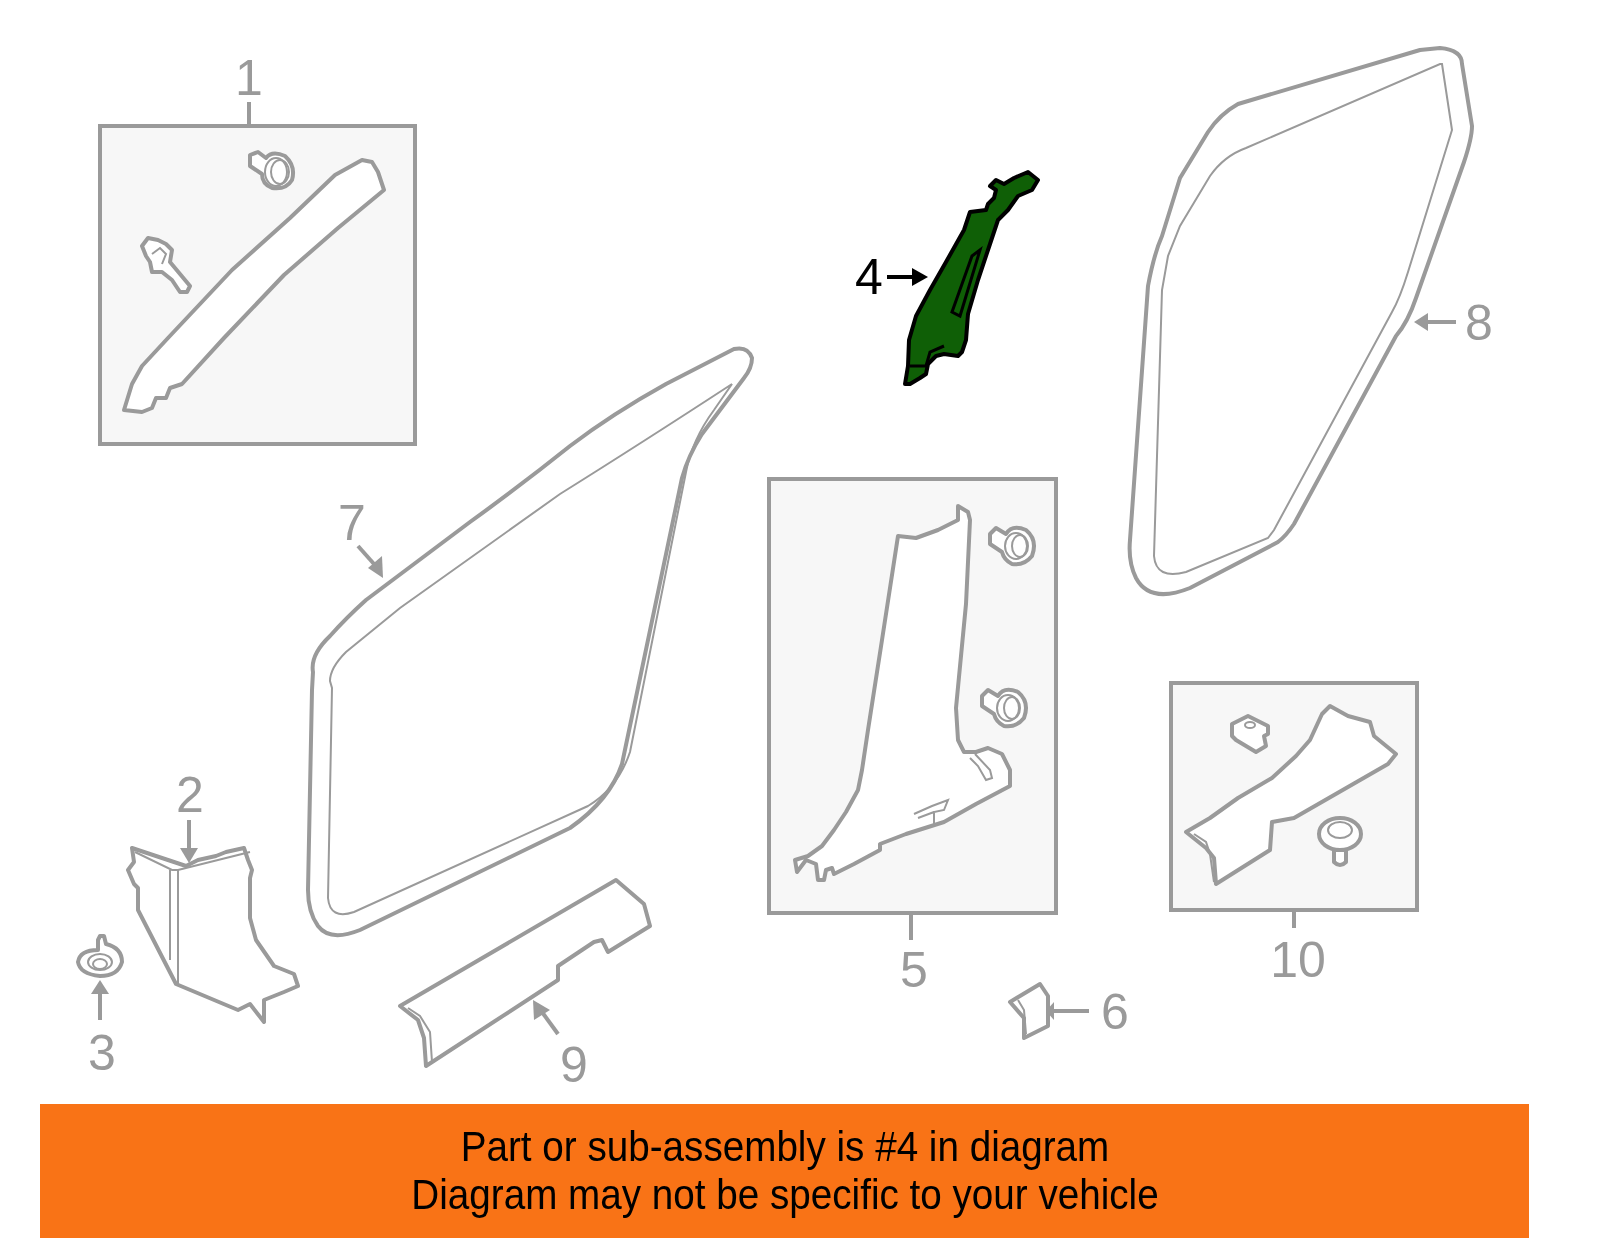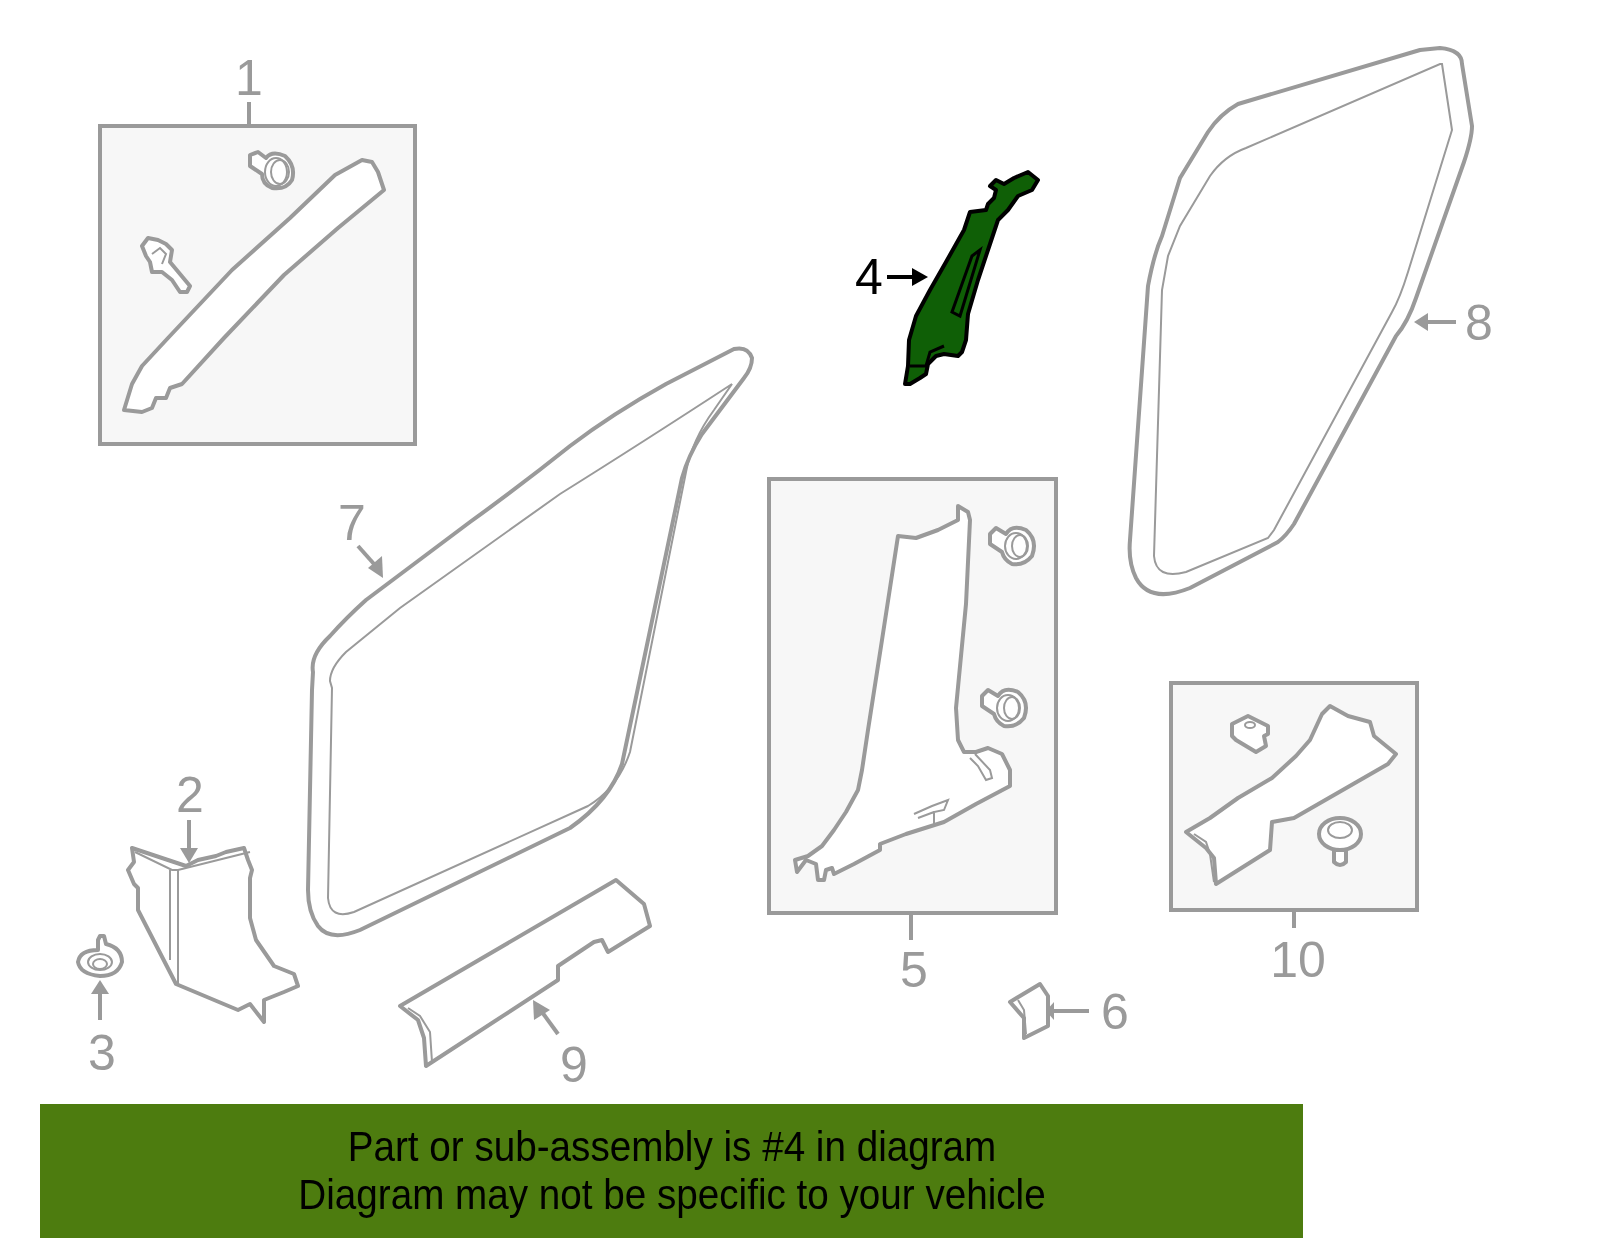--- a/index.html
+++ b/index.html
@@ -8,22 +8,22 @@
     .callout { font-family: "Liberation Sans", sans-serif; font-size: 50px; fill: #9a9a9a; }
     .callout.active { fill: #000000; }
     .part { fill: #ffffff; stroke: #9a9a9a; stroke-width: 4; stroke-linejoin: round; stroke-linecap: round; }
     .thin { fill: none; stroke: #9a9a9a; stroke-width: 2; }
     .box { fill: #f7f7f7; stroke: #9a9a9a; stroke-width: 4; }
     .leader { stroke: #9a9a9a; stroke-width: 4; fill: none; }
     .arrowhead { fill: #9a9a9a; }
     .hl-part { fill: #0f5f06; stroke: #000000; stroke-width: 4; stroke-linejoin: round; }
     .hl-line { stroke: #000; stroke-width: 4; fill: none; }
     #banner {
-      position: absolute; left: 40px; top: 1104px; width: 1263px; height: 134px;
-      background: #4d7c0f; color: #000000;
+      position: absolute; left: 40px; top: 1104px; width: 1489px; height: 134px;
+      background: #f97316; color: #000000;
       display: flex; flex-direction: column; align-items: center; justify-content: center;
       font-family: "Liberation Sans", sans-serif; font-size: 42px; line-height: 48px;
     }
     #banner .line { width: 1380px; text-align: center; transform: scaleX(0.92); }
   </style>
 </head>
 <body>
 
 <svg id="diagram" viewBox="0 0 1600 1249" xmlns="http://www.w3.org/2000/svg">
 

